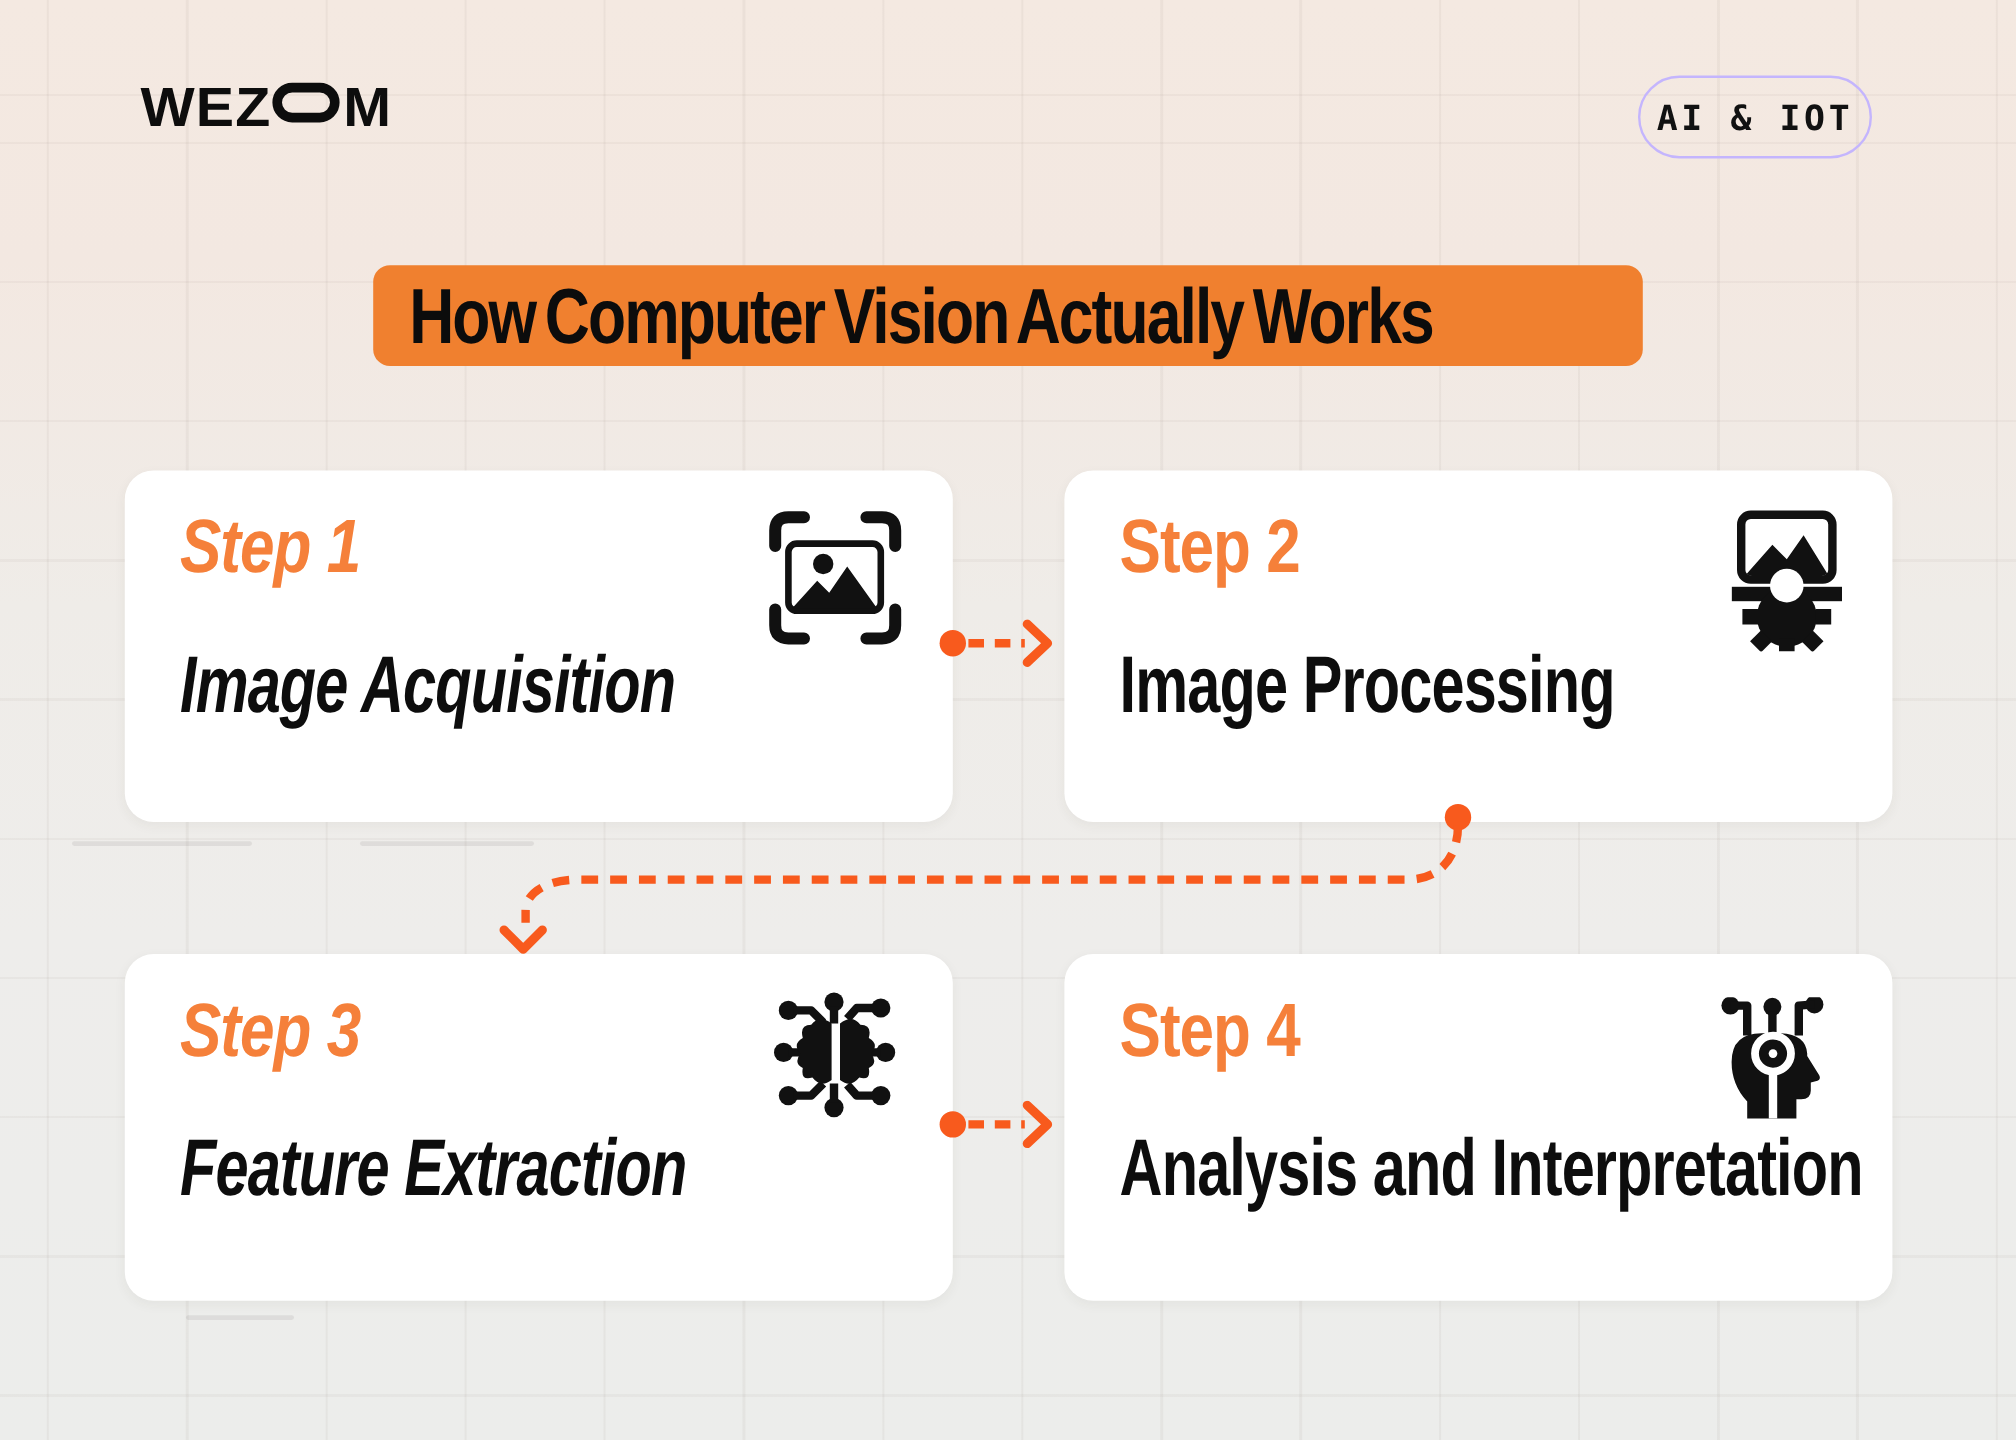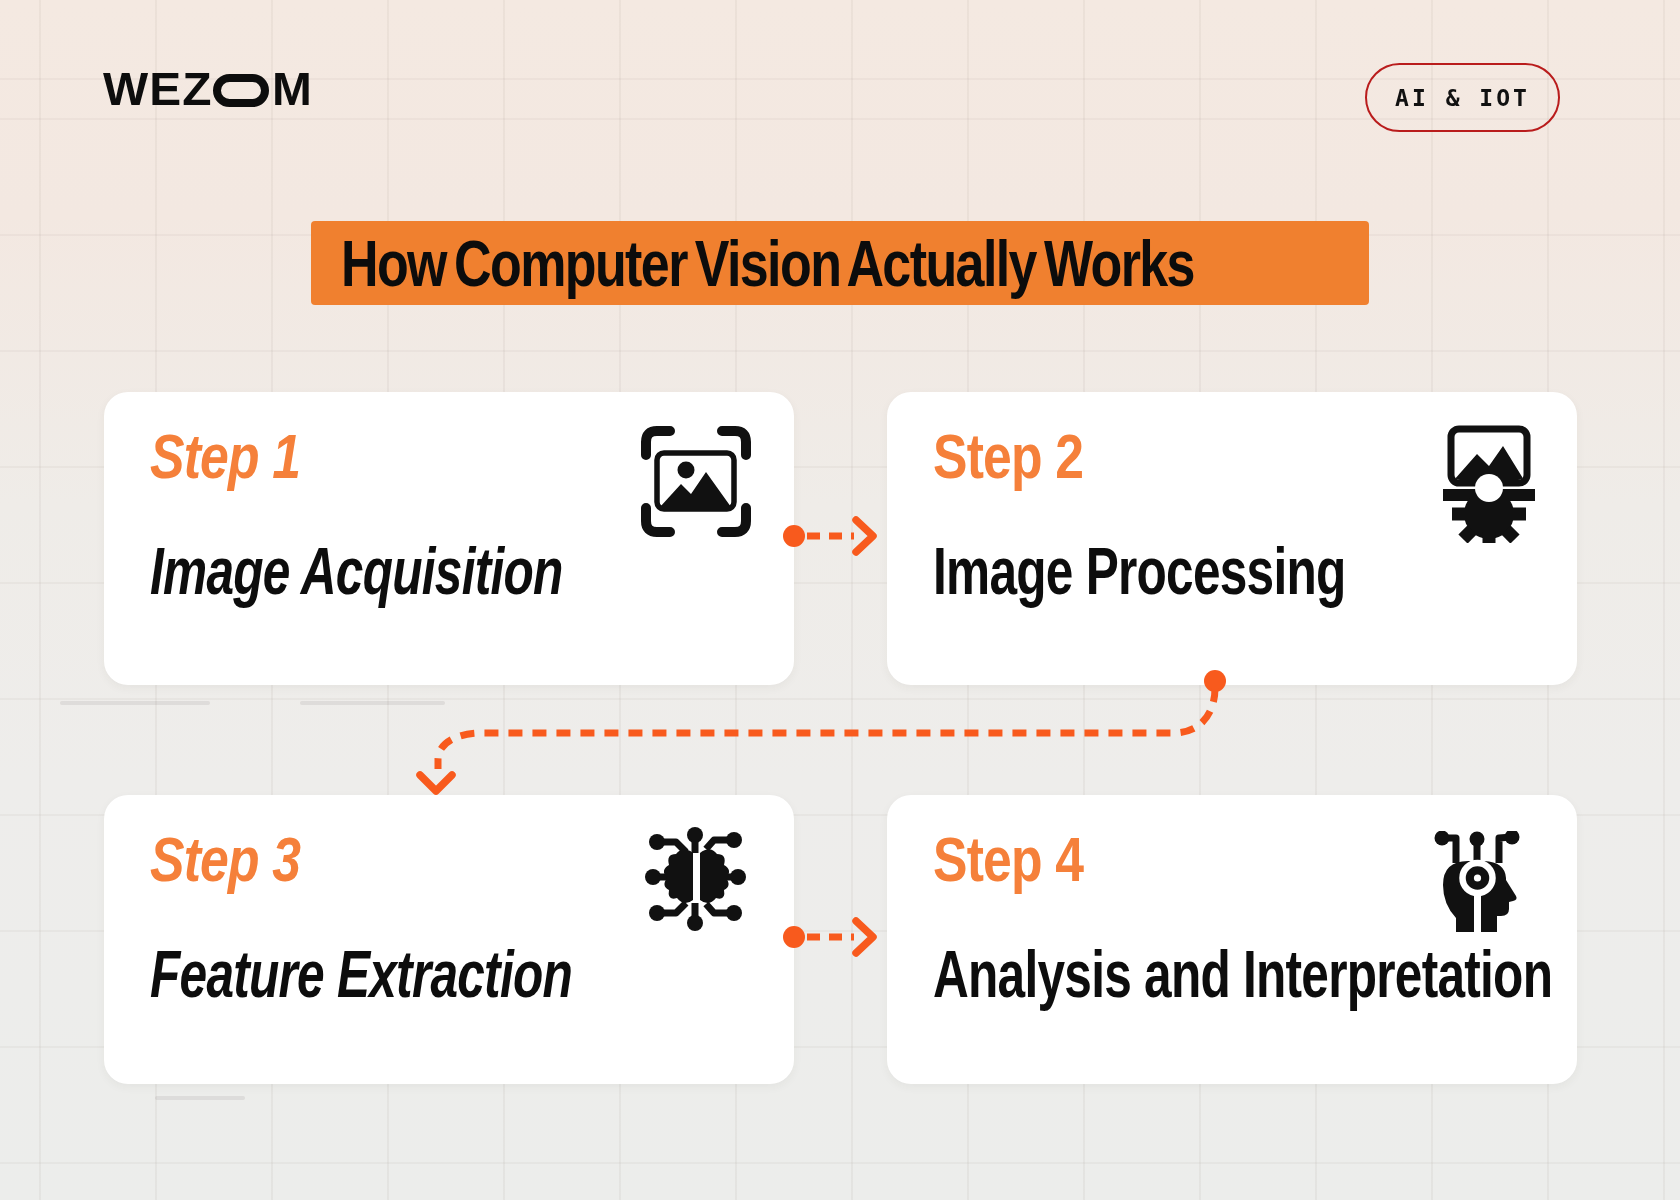--- a/index.html
+++ b/index.html
@@ -10,33 +10,33 @@
   }
   .grid-overlay{
     position:absolute;inset:0;pointer-events:none;
     background-image:
       repeating-linear-gradient(90deg, rgba(120,105,95,0.07) 0 2px, transparent 2px 116px),
       repeating-linear-gradient(0deg, rgba(120,105,95,0.06) 0 2px, transparent 2px 116px);
     background-position:39px 80px;
   }
   .tile-mark{position:absolute;height:4px;border-radius:2px;background:rgba(90,80,75,0.10);}
 
-  .logo{position:absolute;left:103px;top:66px;display:flex;align-items:center;color:#0d0d0d;}
+  .logo{position:absolute;left:117px;top:66px;display:flex;align-items:flex-start;color:#0d0d0d;}
   .logo .lt{font-size:46px;font-weight:bold;letter-spacing:1px;line-height:1;transform:scaleX(1.04);transform-origin:left center;}
   .logo .o-pill{width:40px;height:17px;border:8px solid #0d0d0d;border-radius:17px;margin:3px 3px 0 5px;}
 
   .badge{
     position:absolute;left:1365px;top:63px;width:195px;height:69px;box-sizing:border-box;
-    border:2px solid #b91c1c;border-radius:35px;display:flex;align-items:center;justify-content:center;
-    font-family:"DejaVu Sans Mono",monospace;font-size:23px;font-weight:bold;letter-spacing:3px;color:#111;
+    border:2px solid #c4b5fd;border-radius:35px;display:flex;align-items:center;justify-content:center;
+    font-family:"DejaVu Sans Mono",monospace;font-size:29px;font-weight:bold;letter-spacing:3px;color:#111;
   }
 
   .title-banner{
     position:absolute;left:311px;top:221px;width:1058px;height:84px;
-    background:#f0802f;border-radius:4px;display:flex;align-items:center;
+    background:#f0802f;border-radius:14px;display:flex;align-items:center;
   }
   .title-banner .tb-text{
     display:inline-block;margin-left:30px;font-size:65px;font-weight:bold;color:#0c0c0c;
     letter-spacing:-2px;word-spacing:-6px;white-space:nowrap;
     transform:scaleX(0.80);transform-origin:left center;line-height:1;
   }
 
   .card{
     position:absolute;width:690px;background:#ffffff;border-radius:24px;
     box-shadow:0 3px 10px rgba(60,50,45,0.05);

